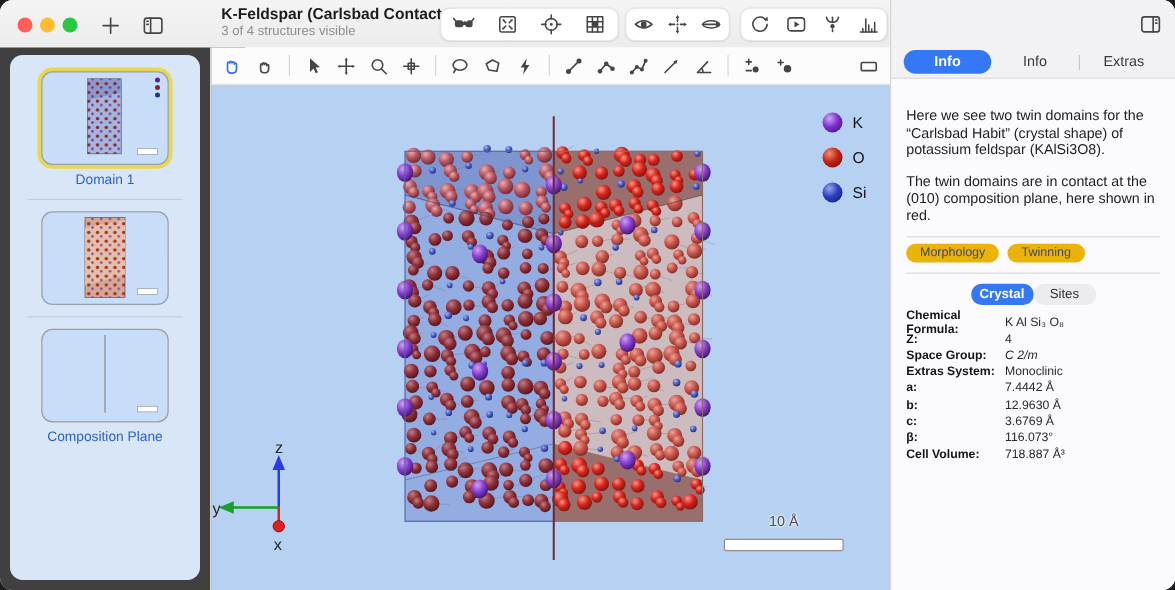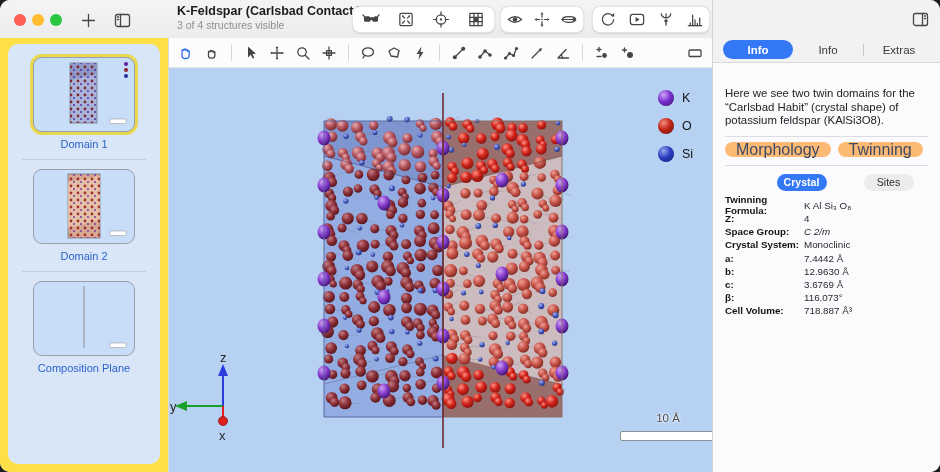--- a/index.html
+++ b/index.html
@@ -36,25 +36,25 @@
   .tool{display:flex;align-items:center;justify-content:center;width:18px;height:20px;}
   .tool-last{margin-left:auto;}
   
   .viewport{position:absolute;left:0;top:30px;width:543px;height:404px;background:#b6d1f2;overflow:hidden;}
   #crystal-scene{position:absolute;left:0;top:0;}
   .legend{position:absolute;left:489px;top:16px;}
   .legend-item{display:flex;align-items:center;height:28px;gap:8px;}
   .legend-sphere{width:16px;height:16px;border-radius:50%;}
   .legend-label{font-size:12.5px;color:#141416;}
   .axis-gizmo{position:absolute;left:0;top:282px;}
-  .scalebar{position:absolute;left:451px;top:344px;width:96px;text-align:center;}
+  .scalebar{position:absolute;left:410px;top:344px;width:96px;text-align:center;}
   .scalebar-label{font-size:11.5px;color:#4e4e52;text-shadow:0 0 3px #ffffff,0 0 2px #ffffff;}
   .scalebar-bar{margin-top:7px;height:10px;background:#ffffff;border:1px solid #8f8f93;border-radius:2px;}
   
-  .sidebar{position:absolute;left:0;top:38px;width:196px;height:434px;background:#fde047;}
+  .sidebar{position:absolute;left:0;top:38px;width:196px;height:434px;background:#404040;}
   .sidebar-panel{position:absolute;left:8px;top:6px;width:152px;height:420px;background:#d8e6f8;
     border-radius:10px;padding-top:13px;overflow:hidden;}
   .thumb-card{width:102px;height:75px;margin:0 auto;background:#c7ddf8;border:1px solid #98a0ac;
     border-radius:9px;position:relative;overflow:hidden;}
   .thumb-card.selected{box-shadow:0 0 0 3px #e9d84f;}
   .thumb-label{text-align:center;font-size:11px;color:#2e62c9;margin:6px 0 0 0;}
   .side-sep{height:1px;background:#c2cfdf;margin:9px 14px;}
   
   .rightpanel{position:absolute;left:712px;top:0;width:228px;height:472px;background:#f2f1f3;border-left:1px solid #d6d5d8;}
   .panel-toggle{position:absolute;right:10px;top:10px;}
@@ -62,23 +62,23 @@
   .ptab{width:70px;height:19px;border-radius:10px;font-size:11.5px;display:flex;align-items:center;justify-content:center;color:#3a3a3c;}
   .ptab.selected{background:#3478f6;color:#ffffff;font-weight:700;}
   .ptab-div{width:1px;height:12px;background:#c8c8cb;}
   .panel-body{position:absolute;left:0;top:62px;width:227px;height:410px;background:#fbfbfd;
     border-top:1px solid #d9d9dc;padding:12px 12px 0 12px;overflow:hidden;color:#1d1d1f;}
   .panel-heading{font-size:12.3px;font-weight:700;margin:0;}
   .para{font-size:11.4px;line-height:13.6px;margin:12px 0 0 0;color:#222225;}
   .para.em{font-style:italic;}
   .pdivider{height:1px;background:#dcdce0;margin:8px 0 0 0;}
   .pill-row{display:flex;gap:7px;margin-top:5px;}
-  .link-pill{background:#fdba74;color:#3d4a66;font-size:16px;border-radius:8px;padding:2px 11px;line-height:11px;}
+  .link-pill{background:#eab308;color:#3d4a66;font-size:10px;border-radius:8px;padding:2px 11px;line-height:11px;}
   .subtabs{display:flex;justify-content:center;margin-top:8px;}
-  .stab{width:50px;height:17px;border-radius:9px;font-size:10.6px;display:flex;align-items:center;justify-content:center;background:#ececee;color:#303032;margin-left:37px;}
+  .stab{width:50px;height:17px;border-radius:9px;font-size:10.6px;display:flex;align-items:center;justify-content:center;background:#ececee;color:#303032;}
   .stab.selected{background:#3478f6;color:#ffffff;font-weight:700;}
   .crystal-table{margin-top:8px;}
   .trow{display:flex;height:13.2px;align-items:center;}
   .tlabel{width:79px;font-size:9.8px;font-weight:700;color:#141416;flex:none;}
   .tvalue{font-size:9.8px;color:#2a2a2e;}
   .val-italic{font-style:italic;}
   svg .st{stroke:#454547;stroke-width:1.3;fill:none;stroke-linecap:round;stroke-linejoin:round;}
   svg .fl{fill:#454547;stroke:none;}
   svg .stb{stroke:#2f6ef0;stroke-width:1.3;fill:none;stroke-linecap:round;stroke-linejoin:round;}
 </style>
@@ -223,21 +223,20 @@
               <circle cx="2" cy="2" r="1.4" fill="#a23228"></circle>
                 <circle cx="5" cy="5" r="1" fill="#7e3a9e"></circle>
             </pattern>
           </defs>
           <rect x="34" y="4" width="32" height="64" fill="#d6a893" stroke="#6a6f7a" stroke-width="0.7"></rect>
           <polygon points="34,12 66,6 66,50 34,58" fill="#e4bfa9"></polygon>
           <rect x="34" y="4" width="32" height="64" fill="url(#dots2)"></rect>
           <rect x="76" y="61" width="16" height="4.5" fill="#ffffff" stroke="#8f8f93" stroke-width="0.5"></rect>
         </svg>
       </div>
-      <div class="thumb-label">Domain 2</div>
       <div class="side-sep"></div>
 
       <div class="thumb-card">
         <svg width="100" height="73" viewBox="0 0 100 73">
           <line x1="50" y1="4" x2="50" y2="66" stroke="#8a8a90" stroke-width="1"></line>
           <rect x="76" y="61" width="16" height="4.5" fill="#ffffff" stroke="#8f8f93" stroke-width="0.5"></rect>
         </svg>
       </div>
       <div class="thumb-label">Composition Plane</div>
     </div>
@@ -1085,48 +1084,49 @@
 
     <div class="panel-tabs">
       <span class="ptab selected">Info</span>
       <span class="ptab">Info</span>
       <span class="ptab-div"></span>
       <span class="ptab">Extras</span>
     </div>
 
     <div class="panel-body">
       <p class="para">Here we see two twin domains for the “Carlsbad Habit” (crystal shape) of potassium feldspar (KAlSi3O8).</p>
+      <p class="para">The twin domains are in contact at the (010) composition plane, here shown in red.</p>
 
       <div class="pdivider"></div>
       <div class="pill-row">
         <span class="link-pill">Morphology</span>
         <span class="link-pill">Twinning</span>
       </div>
       <div class="pdivider"></div>
 
       <div class="subtabs">
         <span class="stab selected">Crystal</span>
         <span class="stab">Sites</span>
       </div>
 
       <div class="crystal-table">
         <div class="trow">
-            <span class="tlabel">Twinning Formula:</span>
+            <span class="tlabel">Chemical Formula:</span>
             <span class="tvalue">K Al Si₃ O₈</span>
           </div>
         <div class="trow">
             <span class="tlabel">Z:</span>
             <span class="tvalue">4</span>
           </div>
         <div class="trow">
             <span class="tlabel">Space Group:</span>
             <span class="tvalue val-italic">C 2/m</span>
           </div>
         <div class="trow">
-            <span class="tlabel">Crystal System:</span>
+            <span class="tlabel">Extras System:</span>
             <span class="tvalue">Monoclinic</span>
           </div>
         <div class="trow">
             <span class="tlabel">a:</span>
             <span class="tvalue">7.4442 Å</span>
           </div>
         <div class="trow">
             <span class="tlabel">b:</span>
             <span class="tvalue">12.9630 Å</span>
           </div>

